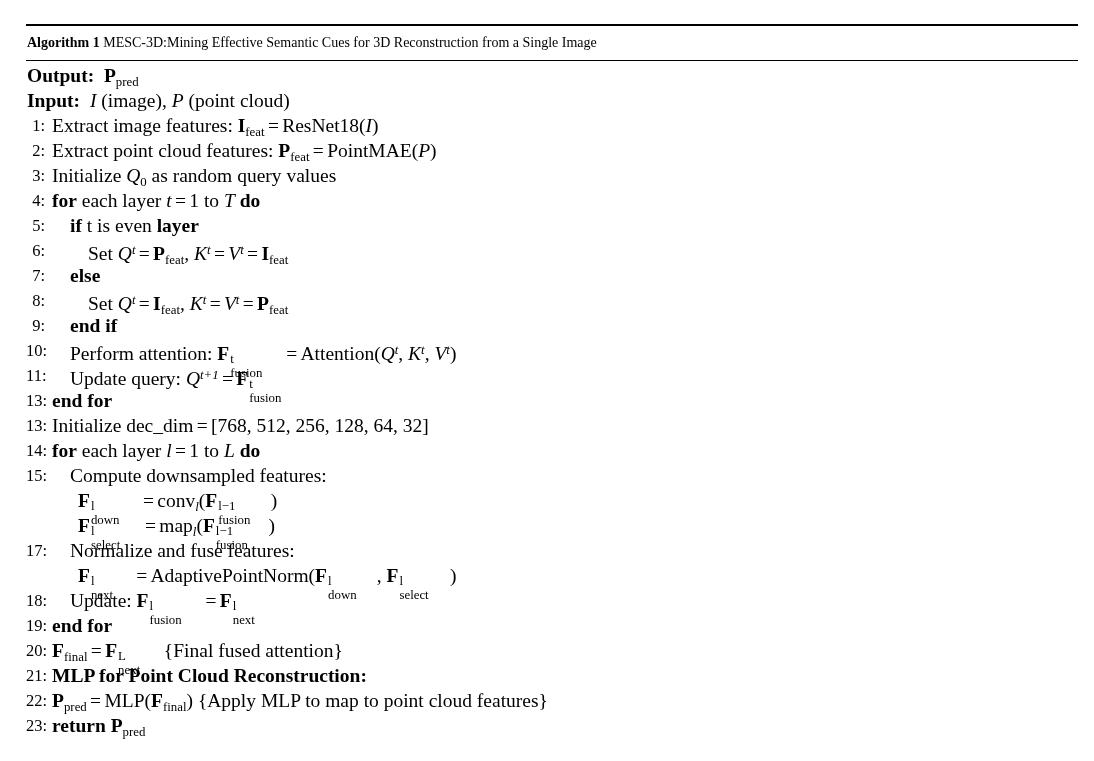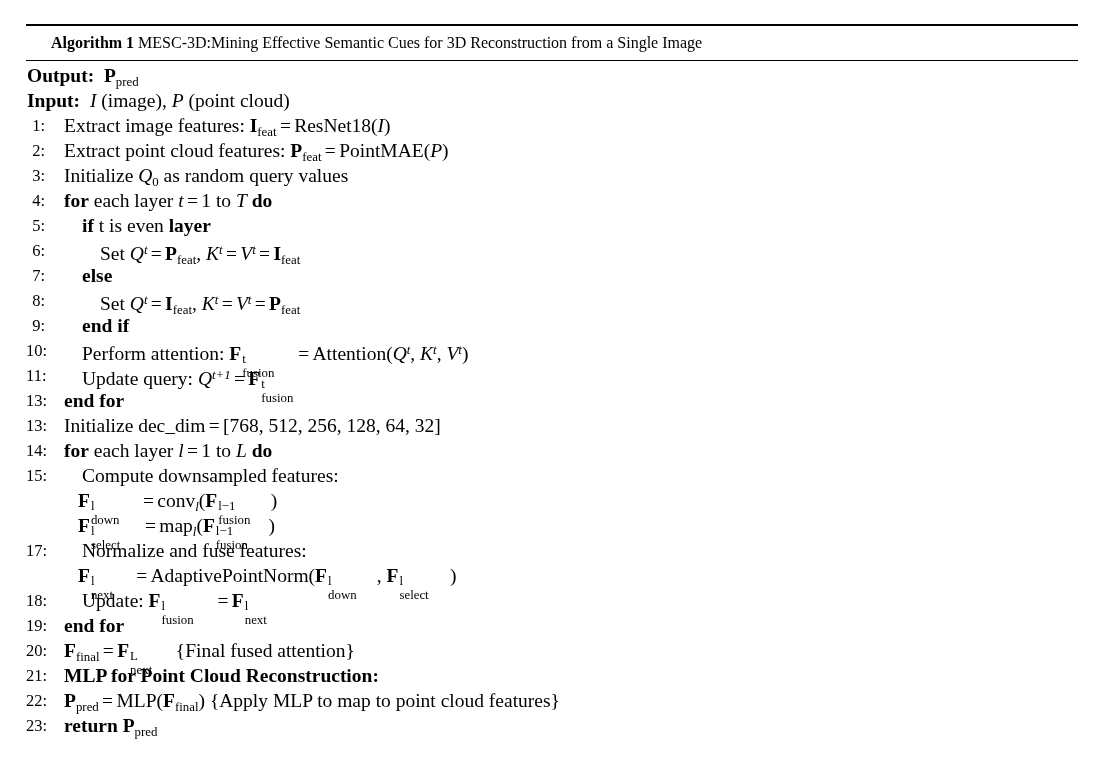--- a/index.html
+++ b/index.html
@@ -29,25 +29,24 @@
     border-top: 2.2px solid #000;
     margin: 0;
   }
   .rule-thin {
     height: 0;
     border-top: 1.1px solid #000;
     margin: 0;
   }
 
   .algo-header {
-    font-size: 16px;
+    font-size: 14px;
     line-height: 28px;
     padding: 3px 0 3px 1px;
     white-space: nowrap;
-    margin-left: 24px;
   }
   .algo-header .algo-kw {
     font-weight: bold;
   }
   .algo-header .algo-title {
     font-weight: normal;
   }
 
   .algo-body {
     padding-top: 2px;
@@ -78,21 +77,21 @@
     width: 19px;
     text-align: right;
     font-size: 16.5px;
     line-height: 25px;
   }
   .algo-line .lineno::after {
     content: ":";
   }
   .algo-line .linebody {
     display: block;
-    margin-left: 38px;
+    margin-left: 26px;
   }
   
   .algo-line.cont .linebody {
     margin-left: 26px;
   }
 
   .ind0 { padding-left: 0; }
   .ind1 { padding-left: 18px; }
   .ind2 { padding-left: 36px; }
   .indf { padding-left: 26px; }

